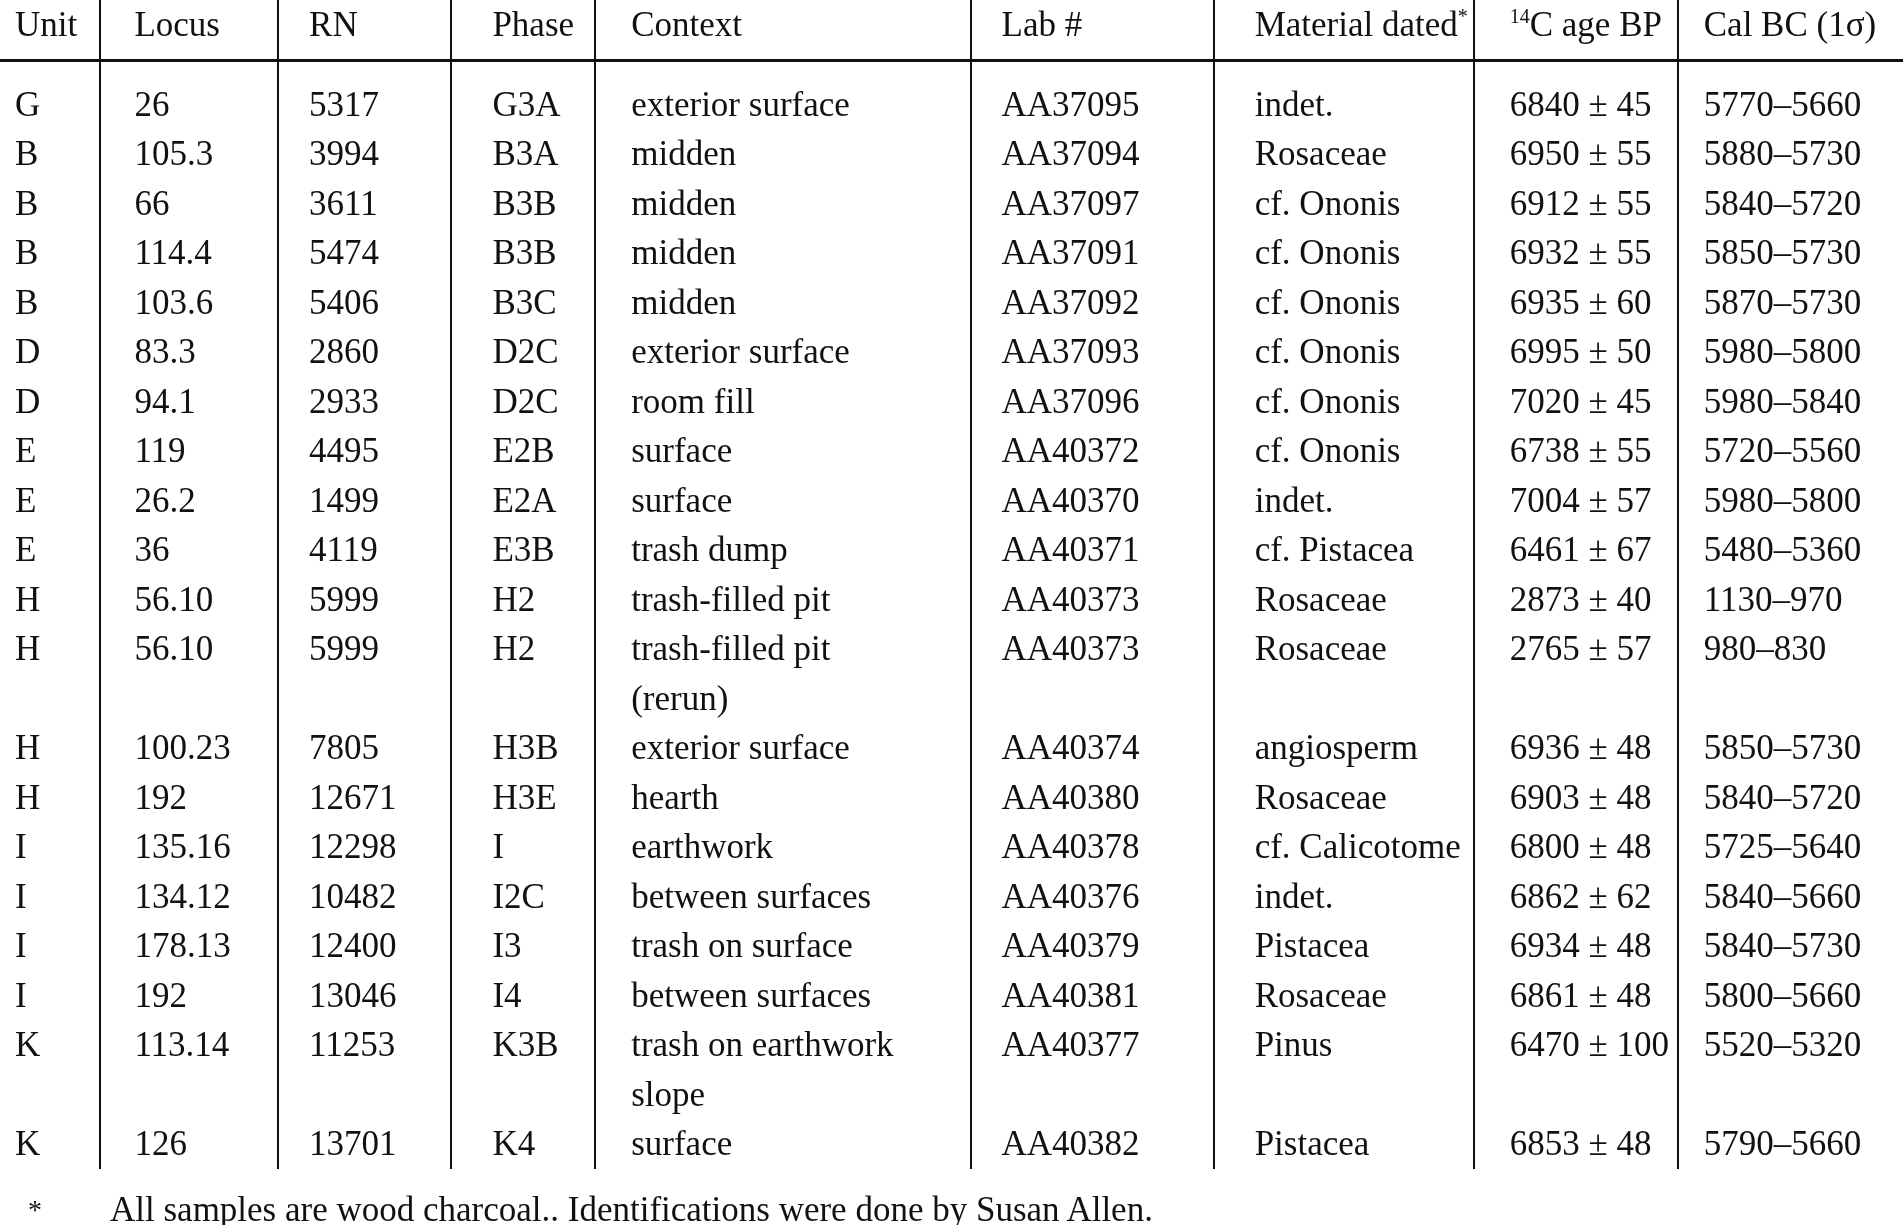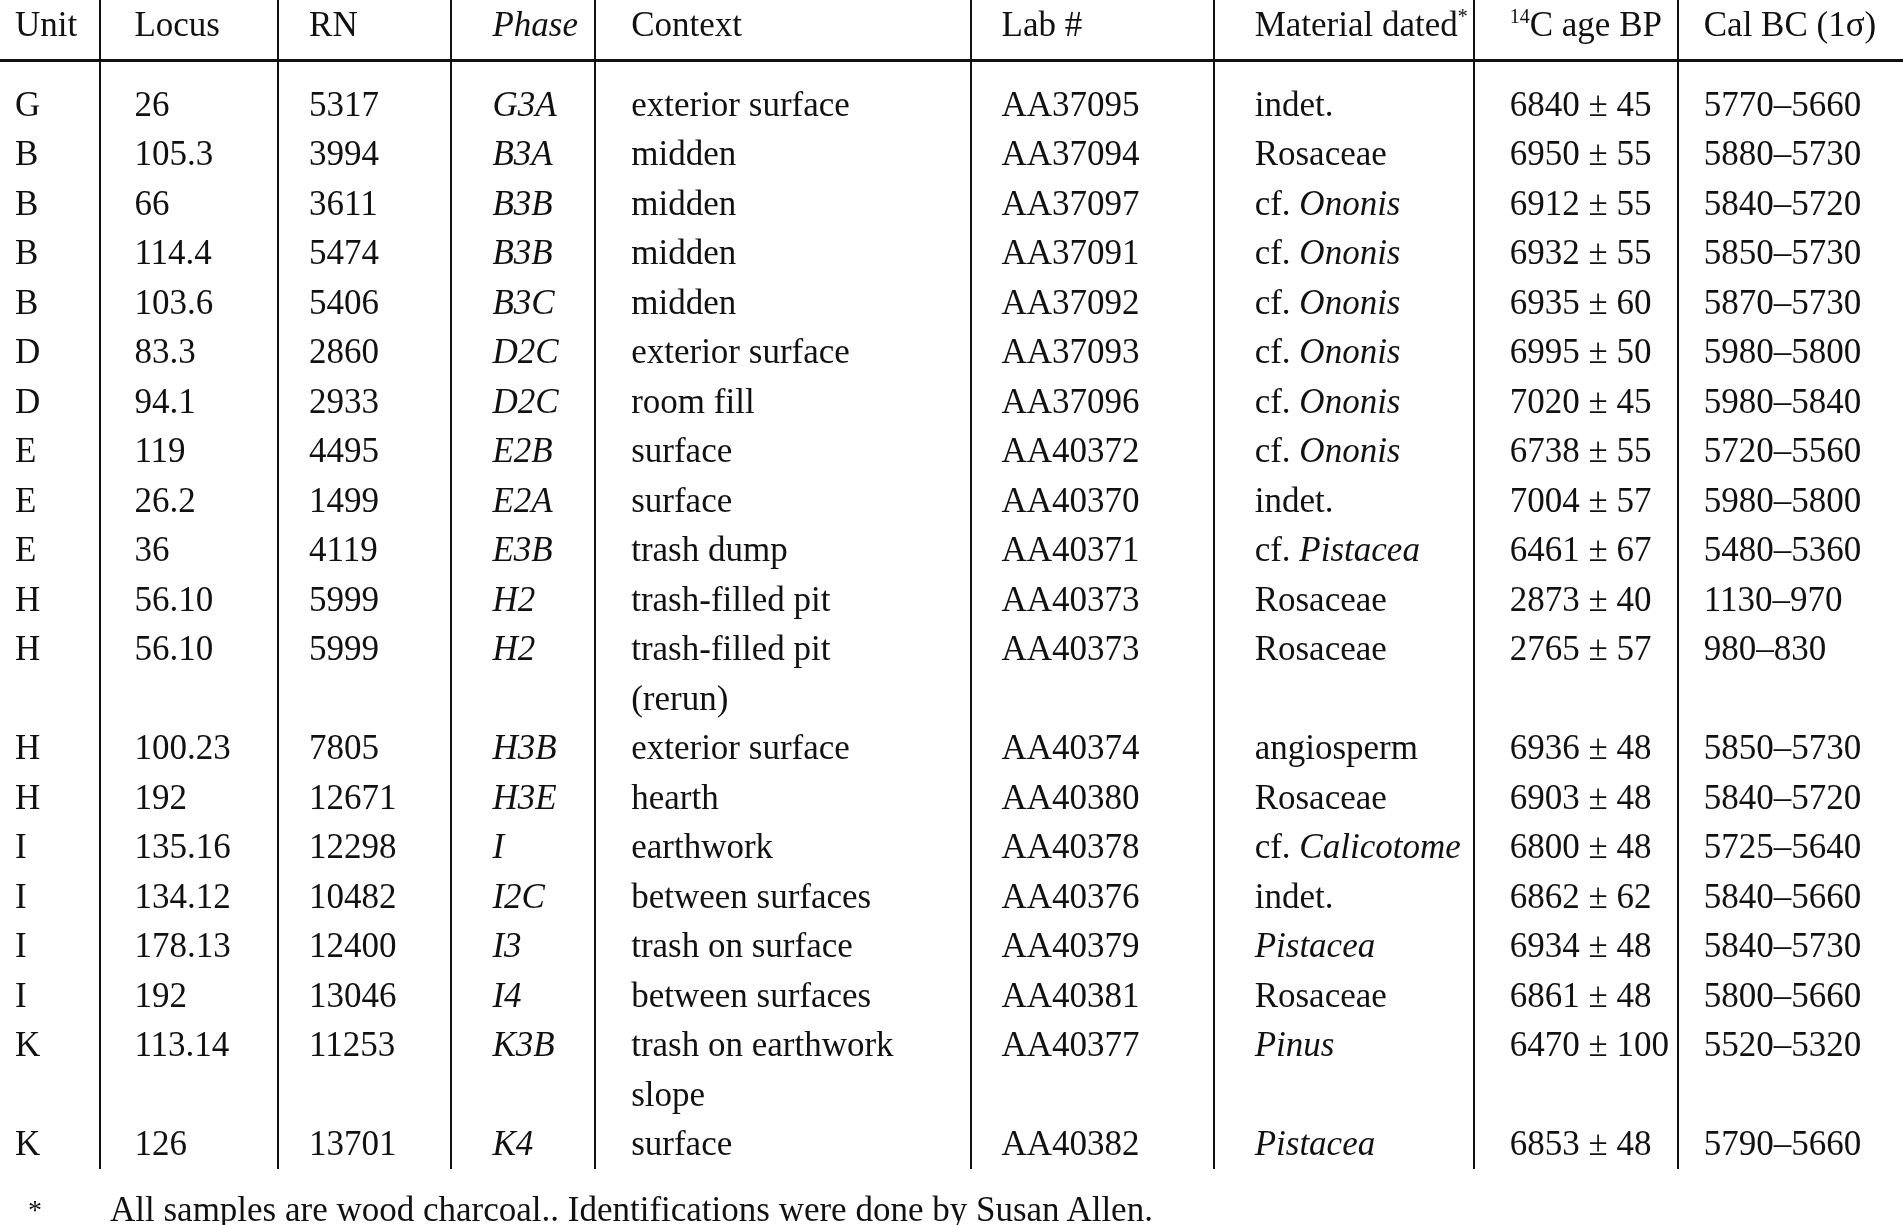--- a/index.html
+++ b/index.html
@@ -26,27 +26,27 @@
   table.data th {
     height: 60px; line-height: 50px;
     border-bottom: 3px solid #111;
     padding-top: 0;
   }
   table.data tbody tr:first-child td { padding-top: 18px; }
   table.data td + td, table.data th + th { border-left: 2px solid #111; }
   .c0 { width: 95px; padding-left: 15px !important; box-sizing: border-box; }
   .c1 { width: 168px; padding-left: 33px !important; box-sizing: border-box; }
   .c2 { width: 164px; padding-left: 30px !important; box-sizing: border-box; }
-  .c3 { width: 136px; padding-left: 40px !important; box-sizing: border-box; font-style: italic; }
+  .c3 { width: 136px; padding-left: 40px !important; box-sizing: border-box; }
   .c4 { width: 355px; padding-left: 35px !important; box-sizing: border-box; margin-left: 28px; }
   .c5 { width: 230px; padding-left: 30px !important; box-sizing: border-box; font-family: Liberation Serif, serif; }
   .c6 { width: 246px; padding-left: 40px !important; box-sizing: border-box; }
   .c7 { width: 193px; padding-left: 35px !important; box-sizing: border-box; }
   .c8 { width: 213px; padding-left: 25px !important; box-sizing: border-box; }
-  .it { font-style: italic; }
+  .it { }
   sup { font-size: 20px; line-height: 0; vertical-align: super; }
   .footnote {
     position: absolute; left: 28px; top: 1190px;
     font-size: 35px; line-height: 40px; white-space: nowrap;
   }
   .footnote .mark { display: inline-block; width: 82px; font-size: 28px; vertical-align: top; }
 </style>
 </head>
 <body>
 

